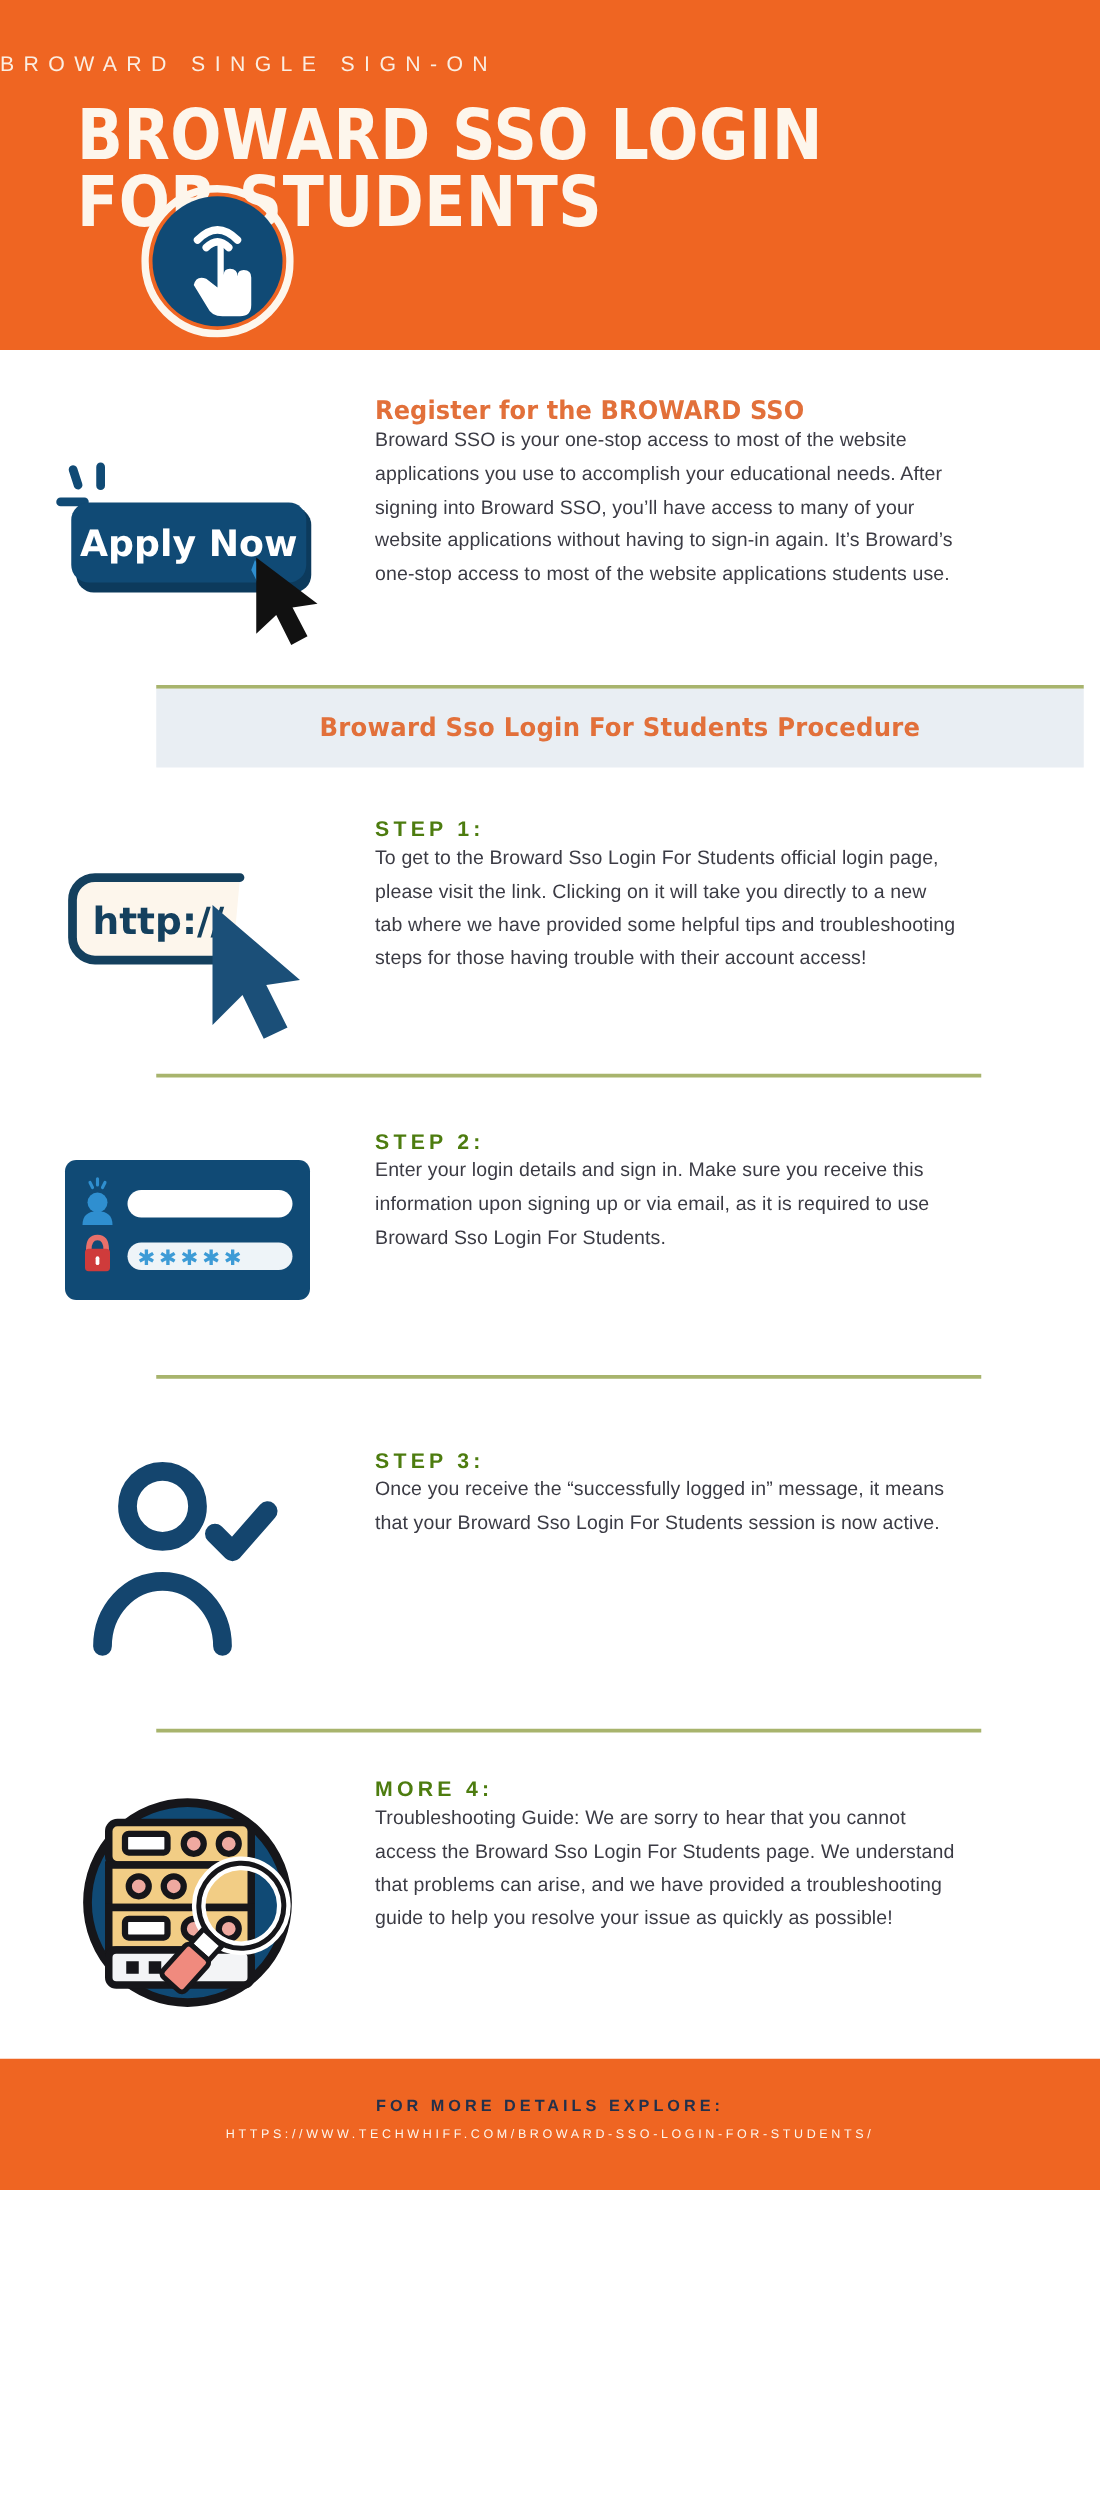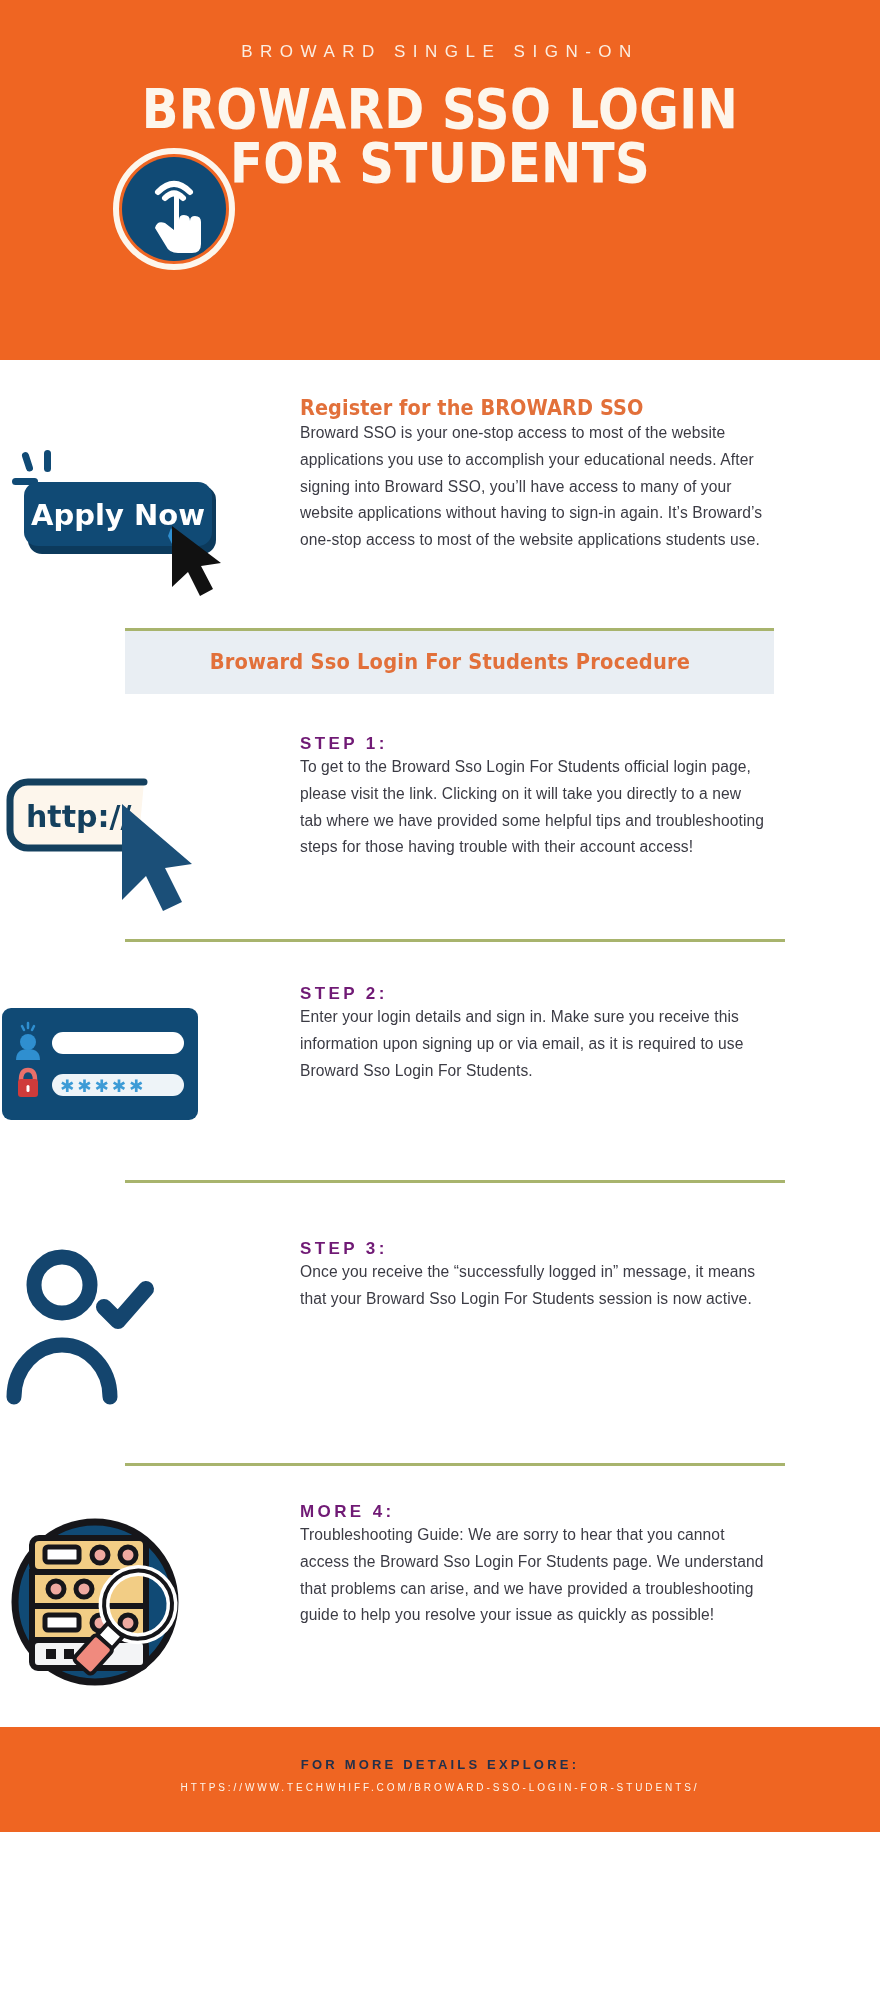--- a/index.html
+++ b/index.html
@@ -10,23 +10,22 @@
     width: 880px;
     min-height: 2000px;
     overflow-x: hidden;
   }
   .page { width: 880px; position: relative; background:#fff; }
 
   
   .header {
     background: #ef6522;
     padding: 28px 0 30px 0;
-    text-align: center;
     position: relative;
-    height: 360px;
+    height: 280px;
   }
   .header-kicker {
     color: #fbeee2;
     font-size: 17px;
     letter-spacing: 7.5px;
     font-weight: 400;
     margin-top: 14px;
     text-transform: uppercase;
   }
   .header-title {
@@ -54,59 +53,59 @@
 
   .row {
     display: flex;
     align-items: flex-start;
     position: relative;
   }
   .art-col {
     width: 300px;
     flex: 0 0 300px;
     display: flex;
-    justify-content: flex-start;
+    justify-content: center;
     align-items: flex-start;
   }
   .text-col {
     flex: 1 1 auto;
     padding-right: 115px;
   }
 
   .sec-title {
     color: #e2703a;
     font-family: "DejaVu Sans", sans-serif;
     font-weight: 700;
     font-size: 20.5px;
     letter-spacing: 0.1px;
     transform: scaleX(0.94);
     transform-origin: left center;
   }
   .step-label {
-    color: #701a75;
+    color: #4d7c0f;
     font-weight: 700;
     font-size: 17px;
     letter-spacing: 3.4px;
   }
   .body-text {
     color: #3b3b44;
     font-size: 15.6px;
     line-height: 1.72;
     margin-top: 0;
     letter-spacing: 0.1px;
   }
 
   
   .intro-row { padding-top: 36px; }
   .intro-art { padding-top: 48px; }
 
   
   .banner-wrap {
     margin: 24px 0 0 125px;
-    width: 649px;
+    width: 742px;
     border-top: 3px solid #a8b46d;
     position: relative;
   }
   .banner {
     background: #e9eef3;
     padding: 19px 0 20px 0;
     text-align: center;
     width: 100%;
   }
   .banner-text {

